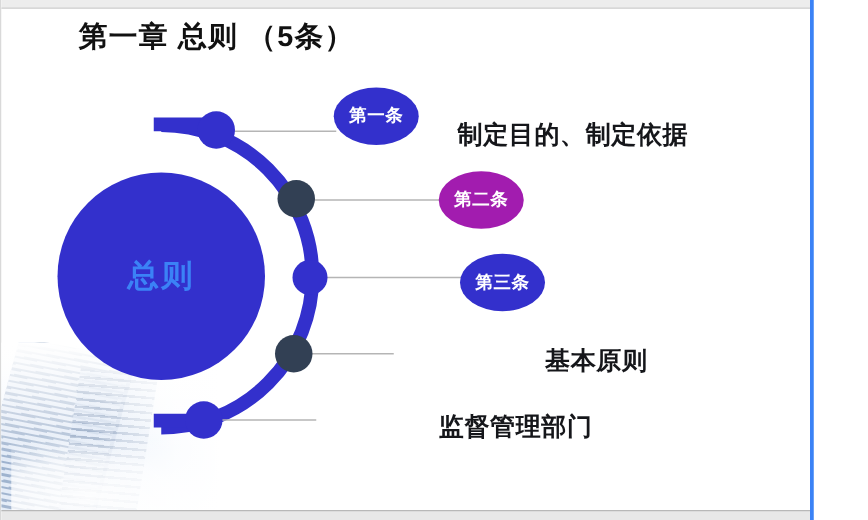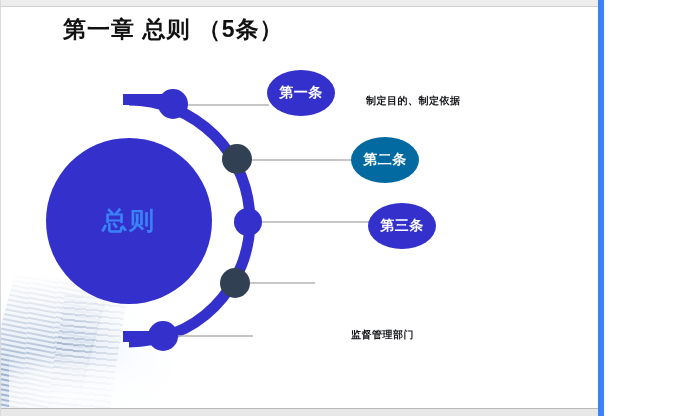--- a/index.html
+++ b/index.html
@@ -6,27 +6,27 @@
     margin: 0;
     padding: 0;
     background: #ffffff;
   }
   body {
     font-family: "Liberation Sans", "DejaVu Sans", sans-serif;
   }
 
   .slide {
     position: relative;
-    width: 604px;
+    width: 651px;
     height: 416px;
     background: #ffffff;
     overflow: hidden;
     box-sizing: border-box;
     border-left: 1px solid #d9d9d9;
-    border-right: 6px solid #3b82f6;
+    border-right: 3px solid #3b82f6;
   }
 
   
   .edge-top {
     position: absolute;
     top: 0; left: 0;
     width: 694px;
     height: 6px;
     background: #ededed;
     border-bottom: 1px solid #cfcfcf;
@@ -163,25 +163,25 @@
     display: flex;
     align-items: center;
     justify-content: center;
     font-size: 14px;
     font-weight: bold;
     color: #ffffff;
     letter-spacing: 0.5px;
     white-space: nowrap;
   }
   .pill.blue  { background: #3330cc; }
-  .pill.slate { background: #0369a1; font-family: Liberation Mono, monospace; }
+  .pill.slate { background: #a21caf; font-family: Liberation Mono, monospace; }
 
   .step-text {
     position: absolute;
-    font-size: 10px;
+    font-size: 20px;
     font-weight: bold;
     color: #15161a;
     white-space: nowrap;
     letter-spacing: 0.5px;
   }
 </style>
 </head>
 <body>
 
 <div class="slide">
@@ -224,17 +224,18 @@
 
   <div class="hub-label">总则</div>
 
   <div class="pill blue" style="left:266px; top:70px;">第一条</div>
   <div class="step-text" style="left:365px; top:94px;">制定目的、制定依据</div>
 
   <div class="pill slate" style="left:350px; top:137px;">第二条</div>
 
   <div class="pill blue" style="left:367px; top:203px;">第三条</div>
 
+  <div class="step-text" style="left:435px; top:275px;">基本原则</div>
 
   <div class="step-text" style="left:350px; top:328px;">监督管理部门</div>
 
   <div class="edge-bottom"></div>
 </div>
 
 </body></html>

